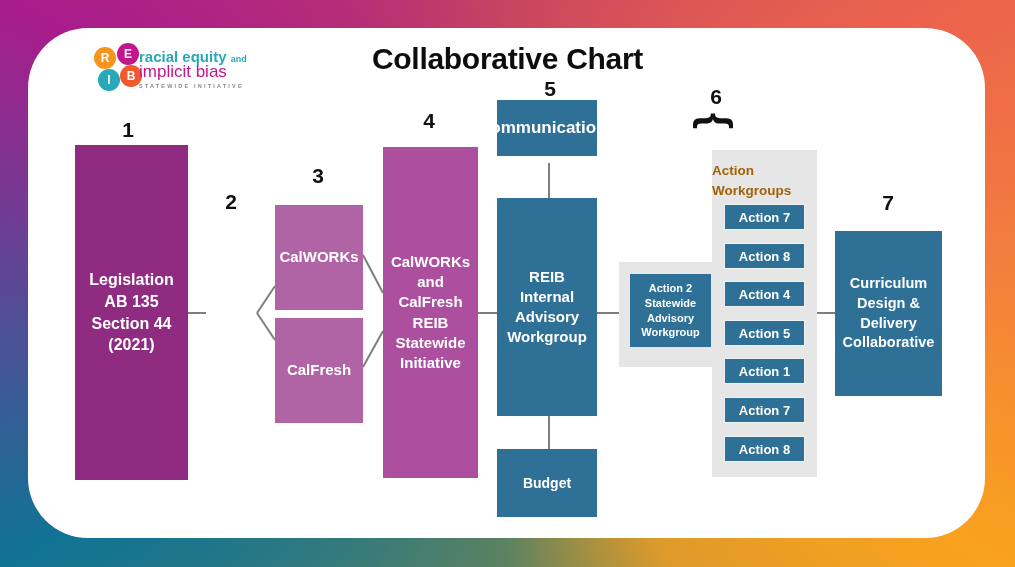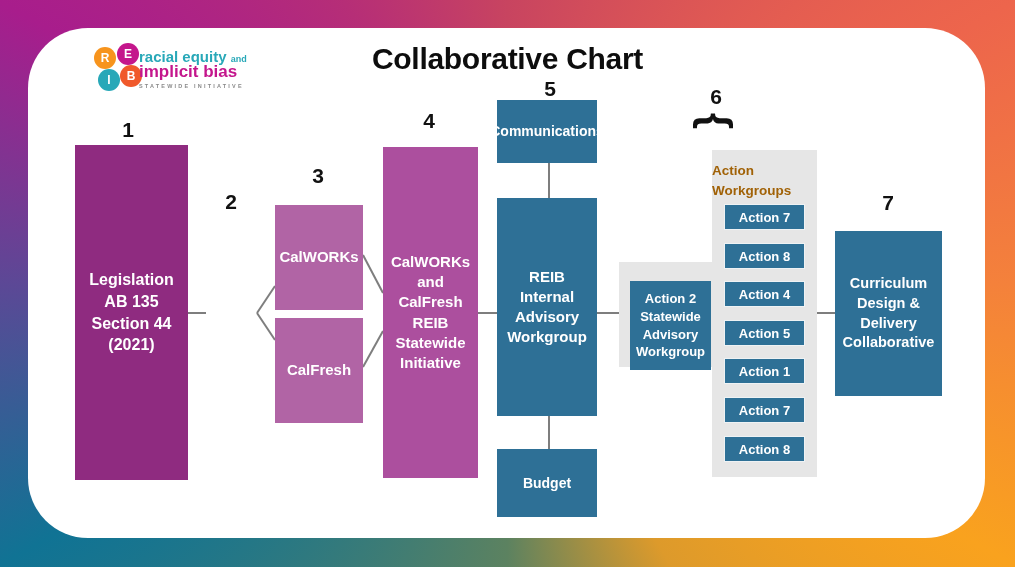--- a/index.html
+++ b/index.html
@@ -14,21 +14,21 @@
   .title{position:absolute;left:0;right:0;top:42px;text-align:center;
     font-size:30px;font-weight:800;color:#0d0d0d;letter-spacing:-0.3px;}
   
   .logo{position:absolute;left:88px;top:40px;width:140px;height:56px;}
   .lcirc{position:absolute;width:22px;height:22px;border-radius:50%;
     display:flex;align-items:center;justify-content:center;
     color:#fff;font-size:12px;font-weight:700;}
   .logo-text{position:absolute;left:51px;top:9px;line-height:1;white-space:nowrap;}
   .lt1{font-size:15px;font-weight:700;color:#28A8B8;}
   .lt1 .and{font-size:9px;}
-  .lt2{font-size:17px;font-weight:700;color:#C4168C;margin-top:-1px;}
+  .lt2{font-size:17px;font-weight:400;color:#C4168C;margin-top:-1px;}
   .lt3{font-size:5.5px;font-weight:700;color:#8a8a8a;letter-spacing:2.2px;margin-top:4px;}
   
   .num{position:absolute;width:44px;text-align:center;font-size:21px;font-weight:800;color:#111;}
   
   .box{position:absolute;display:flex;align-items:center;justify-content:center;
     text-align:center;color:#fff;font-weight:700;white-space:pre-line;line-height:1.35;}
   .purple{background:#8F2B80;}
   .mauve{background:#B164A5;}
   .magenta{background:#AC4F9E;}
   .blue{background:#2E7096;}
@@ -97,29 +97,29 @@
 Section 44
 (2021)</div>
   <div class="box mauve" style="left:275px;top:205px;width:88px;height:105px;font-size:15px">CalWORKs</div>
   <div class="box mauve" style="left:275px;top:318px;width:88px;height:105px;font-size:15px">CalFresh</div>
   <div class="box magenta" style="left:383px;top:147px;width:95px;height:331px;font-size:15px">CalWORKs
 and
 CalFresh
 REIB
 Statewide
 Initiative</div>
-  <div class="box blue" style="left:497px;top:100px;width:100px;height:63px;font-size:14px">Communications</div>
+  <div class="box blue" style="left:497px;top:100px;width:100px;height:56px;font-size:17px">Communications</div>
   <div class="box blue" style="left:497px;top:198px;width:100px;height:218px;font-size:15px">REIB
 Internal
 Advisory
 Workgroup</div>
   <div class="box blue" style="left:497px;top:449px;width:100px;height:68px;font-size:14px">Budget</div>
 
   <div class="gray-panel" style="left:619px;top:262px;width:93px;height:105px">
-    <div class="box blue" style="left:11px;top:19px;width:81px;height:89px;font-size:13px">Action 2
+    <div class="box blue" style="left:11px;top:12px;width:81px;height:73px;font-size:11px">Action 2
 Statewide
 Advisory
 Workgroup</div>
   </div>
 
   <div class="gray-panel" style="left:712px;top:150px;width:105px;height:327px">
     <div class="wg-header">Action
 Workgroups</div>
     <div class="wg-btn" style="top:54px">Action 7</div>
     <div class="wg-btn" style="top:93px">Action 8</div>

